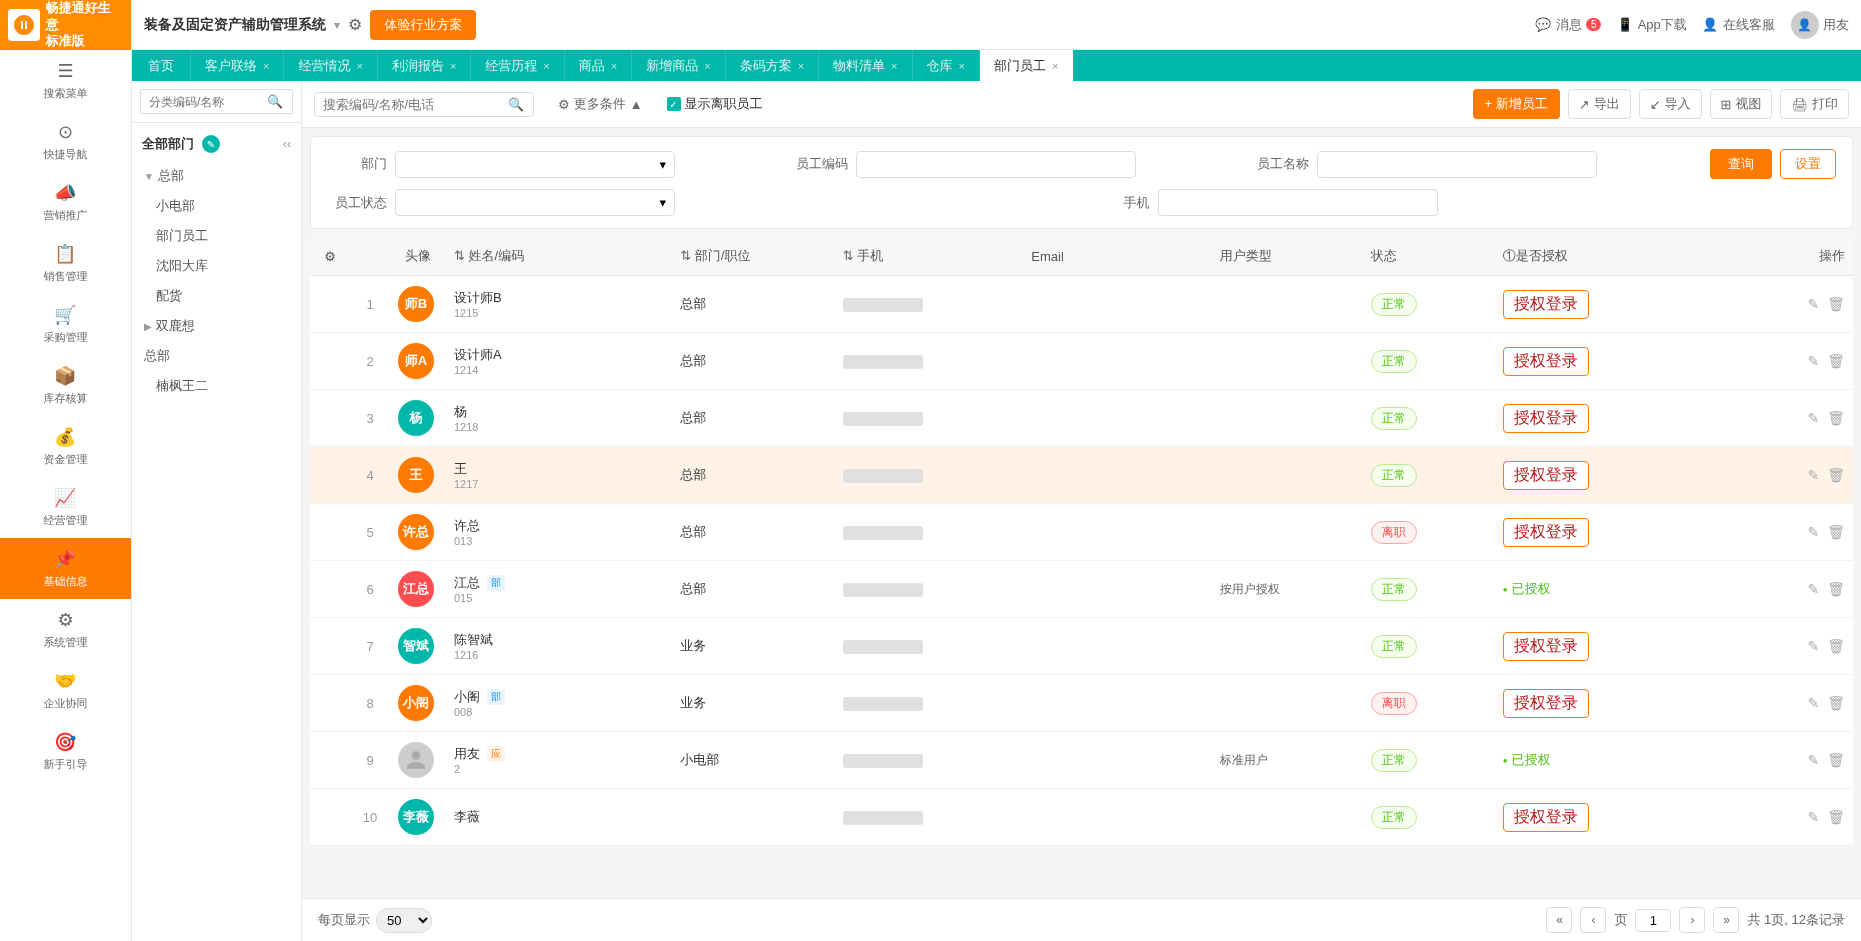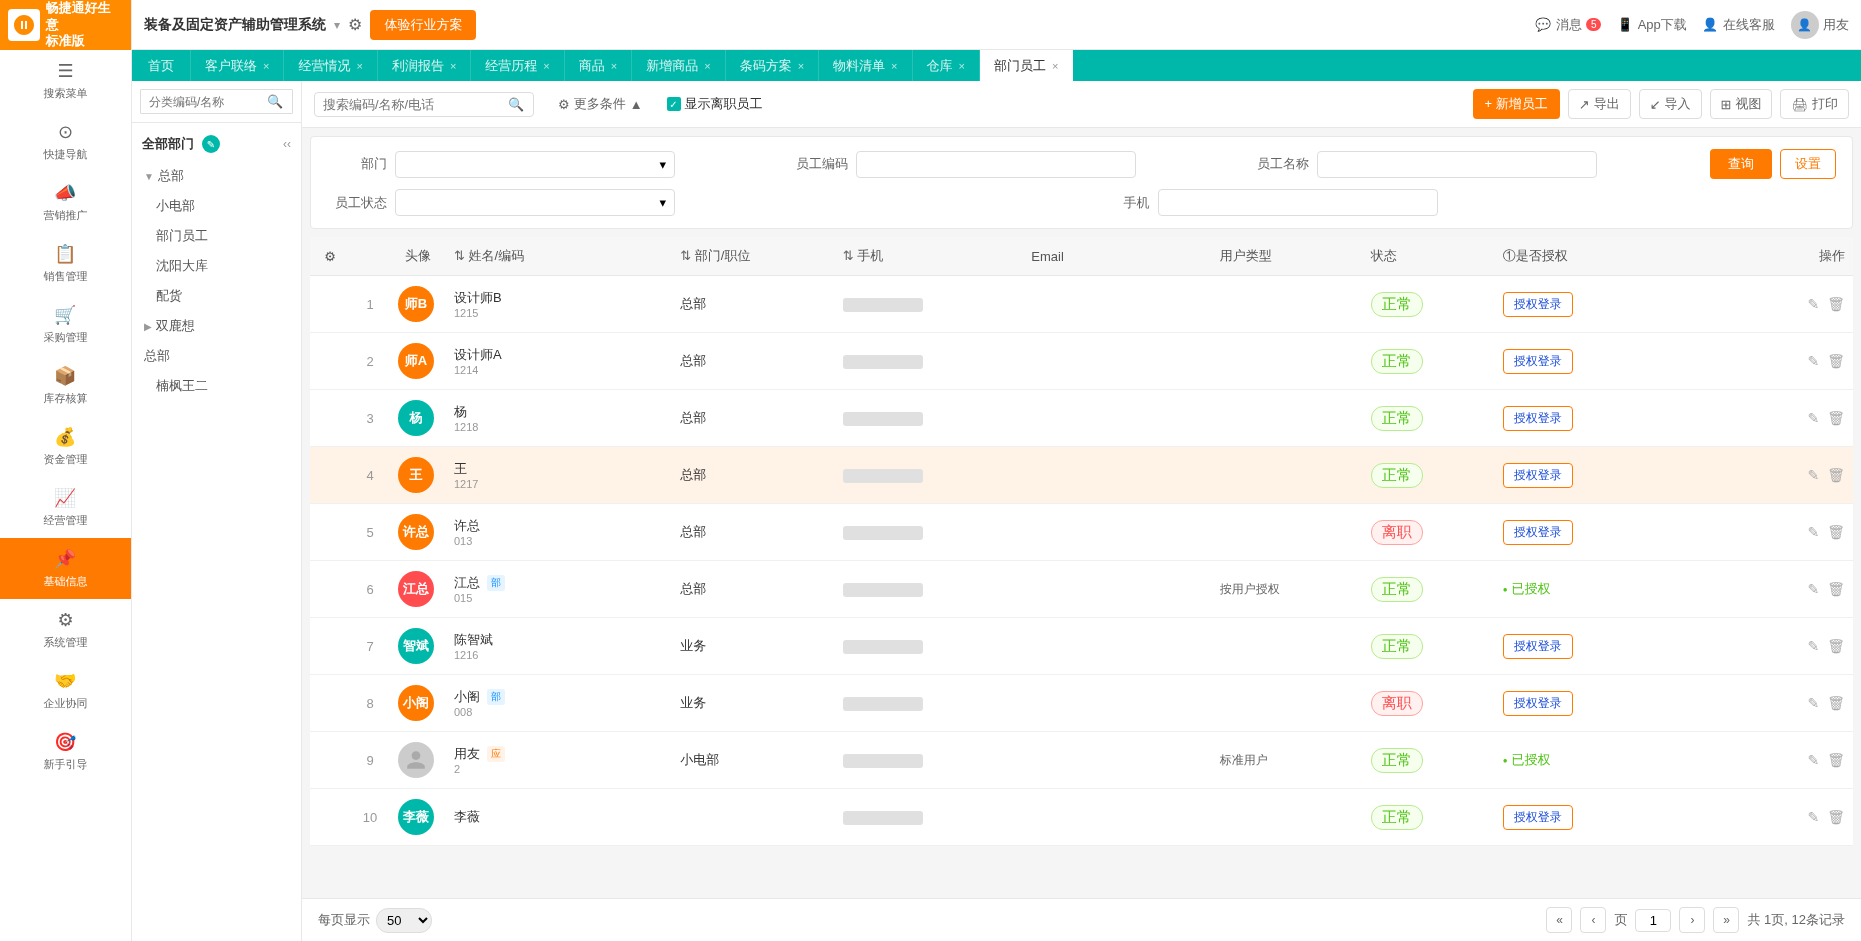--- a/index.html
+++ b/index.html
@@ -93,24 +93,24 @@
     .data-table .col-usertype { min-width: 80px; }
     .data-table .col-status { min-width: 70px; }
     .data-table .col-auth { min-width: 120px; }
     .data-table .col-actions { min-width: 70px; text-align: right; }
 
     .avatar-circle { width: 36px; height: 36px; border-radius: 50%; display: flex; align-items: center; justify-content: center; color: #fff; font-size: 13px; font-weight: bold; }
     .avatar-default { width: 36px; height: 36px; border-radius: 50%; background: #ccc; display: flex; align-items: center; justify-content: center; color: #fff; }
     .name-code { display: flex; flex-direction: column; }
     .name-main { font-size: 13px; color: #333; display: flex; align-items: center; gap: 4px; }
     .name-code-text { font-size: 11px; color: #999; }
-    .status-badge { padding: 2px 10px; border-radius: 12px; font-size: 15px; display: inline-block; }
+    .status-badge { padding: 2px 10px; border-radius: 12px; font-size: 12px; display: inline-block; }
     .status-normal { background: #f6ffed; color: #52c41a; border: 1px solid #b7eb8f; }
     .status-resigned { background: #fff1f0; color: #ff4d4f; border: 1px solid #ffa39e; }
-    .btn-auth { background: #fff; color: #1d4ed8; border: 1px solid #ff7a00; padding: 3px 10px; border-radius: 4px; cursor: pointer; font-size: 12px; white-space: nowrap; }
+    .btn-auth { background: #fff; color: #b91c1c; border: 1px solid #ff7a00; padding: 3px 10px; border-radius: 4px; cursor: pointer; font-size: 16px; white-space: nowrap; }
     .auth-granted { color: #52c41a; display: flex; align-items: center; gap: 4px; font-size: 13px; }
     .auth-granted::before { content: '●'; font-size: 8px; }
     .user-auth { color: #666; font-size: 12px; }
     .action-icons { display: flex; gap: 8px; justify-content: flex-end; }
     .action-icon { color: #aaa; cursor: pointer; font-size: 14px; }
     .phone-blur { display: inline-block; width: 80px; height: 14px; background: #e0e0e0; border-radius: 3px; vertical-align: middle; }
 
     
     .pagination { background: #fff; border-top: 1px solid #e8e8e8; padding: 8px 16px; display: flex; align-items: center; justify-content: space-between; flex-shrink: 0; }
     .page-size { display: flex; align-items: center; gap: 6px; color: #666; font-size: 13px; }

